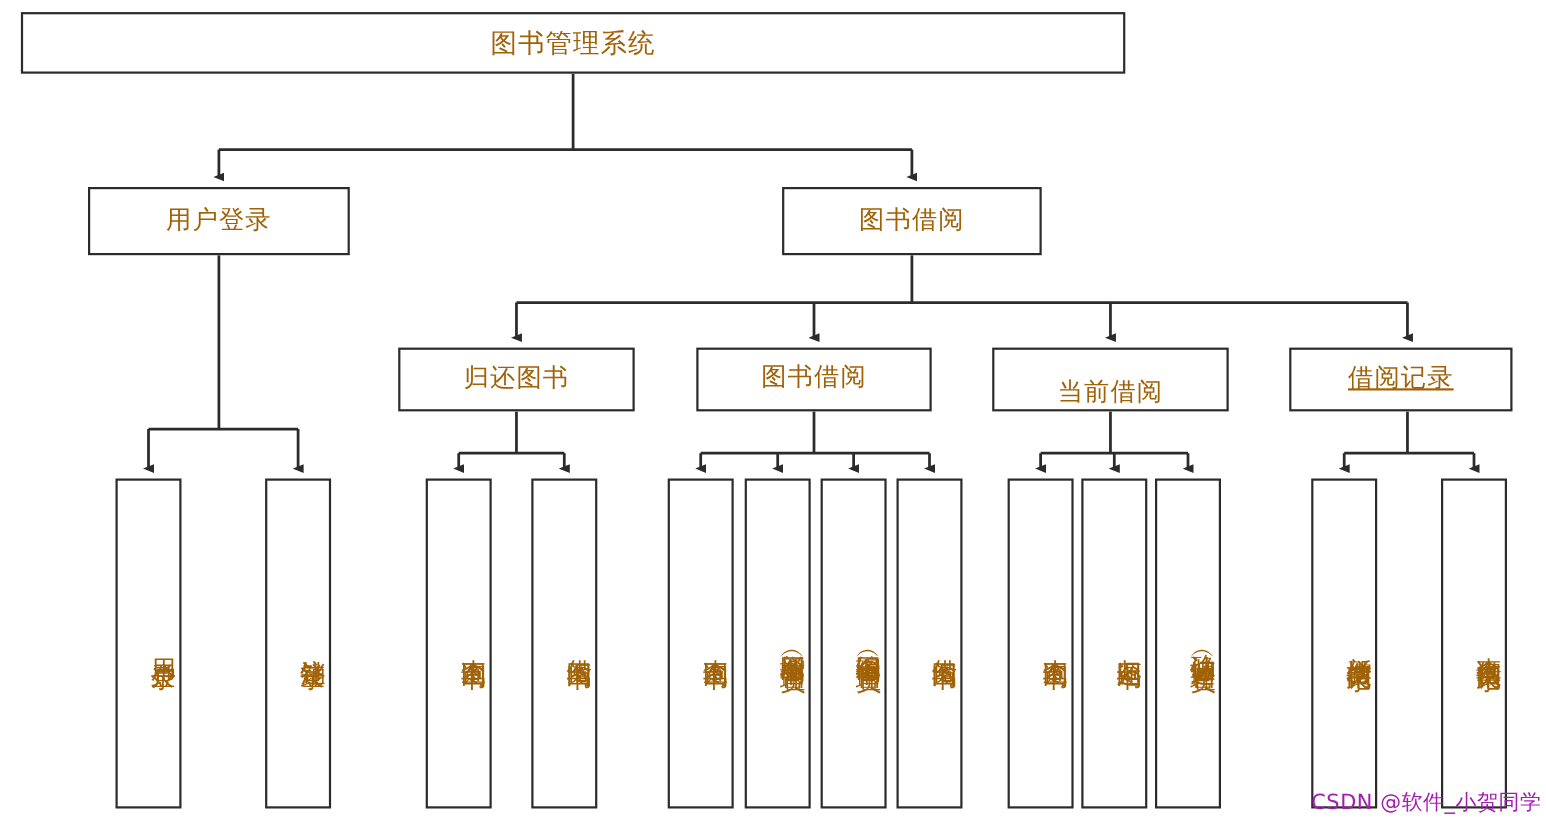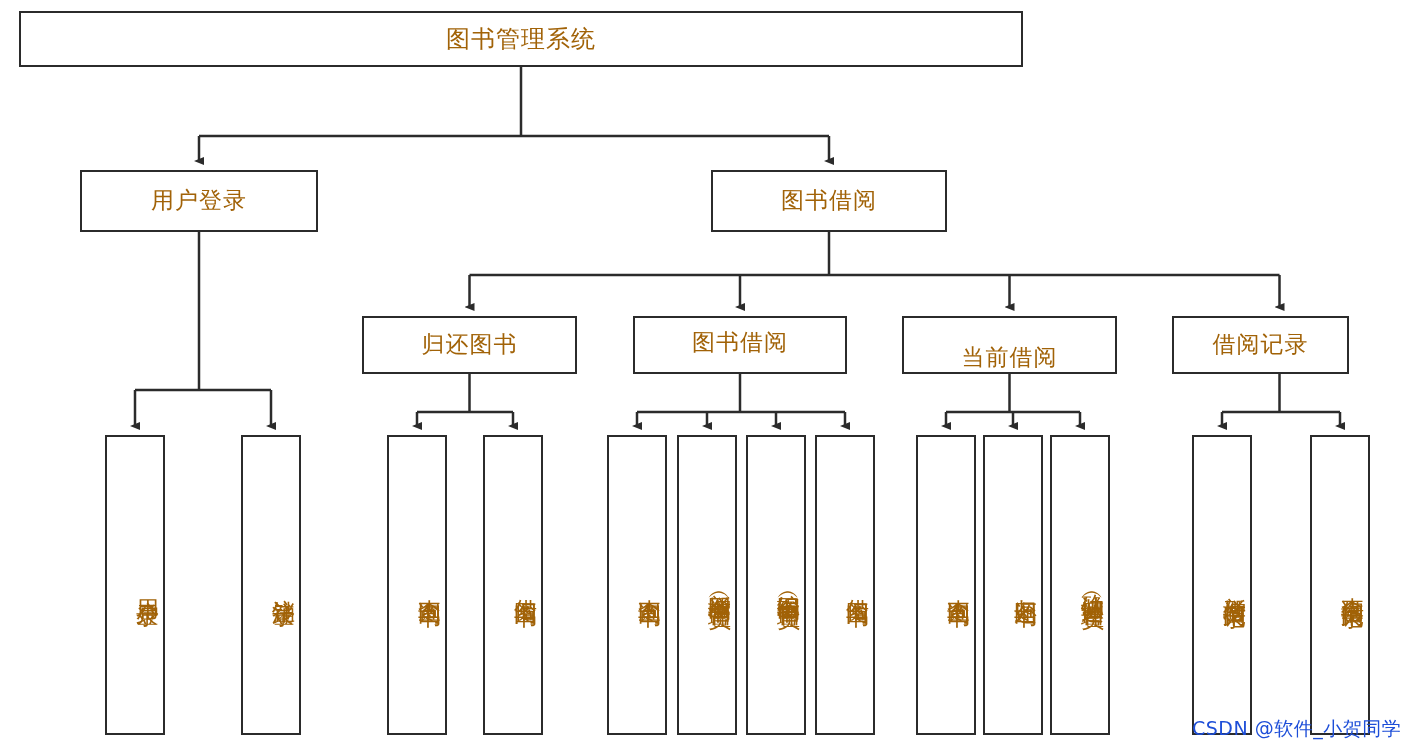--- a/index.html
+++ b/index.html
@@ -58,21 +58,21 @@
     display: block;
     text-align: center;
     max-height: 100%;
   }
   .node.root {
     font-size: 24px;
   }
   .watermark {
     position: absolute;
     font-size: 19px;
-    color: #1d4ed8;
+    color: #a21caf;
     white-space: nowrap;
     letter-spacing: 0.5px;
     user-select: none;
   }
 </style>
 </head>
 <body>
 
 <div id="diagram-root">
 
@@ -135,21 +135,21 @@
   <div id="level3-container">
       <div class="node horiz" style="left: 362px; top: 316px; width: 215px; height: 58px;">
         <span>归还图书</span>
       </div>
       <div class="node horiz" style="left: 633px; top: 316px; width: 214px; height: 58px; font-family: Liberation Mono, monospace;">
         <span>图书借阅</span>
       </div>
       <div class="node horiz" style="left: 902px; top: 316px; width: 215px; height: 58px; align-items: flex-end;">
         <span>当前借阅</span>
       </div>
-      <div class="node horiz" style="left: 1172px; top: 316px; width: 177px; height: 58px;">
+      <div class="node horiz" style="left: 1172px; top: 316px; width: 203px; height: 58px; text-decoration: underline;">
         <span>借阅记录</span>
       </div>
     </div>
 
   <div id="leaf-container">
       <div class="node vert" style="left: 105px; top: 435px; width: 60px; height: 300px;">
         <span class="vlabel">用户登录</span>
       </div>
       <div class="node vert" style="left: 241px; top: 435px; width: 60px; height: 300px;">
         <span class="vlabel">注销登录</span>

